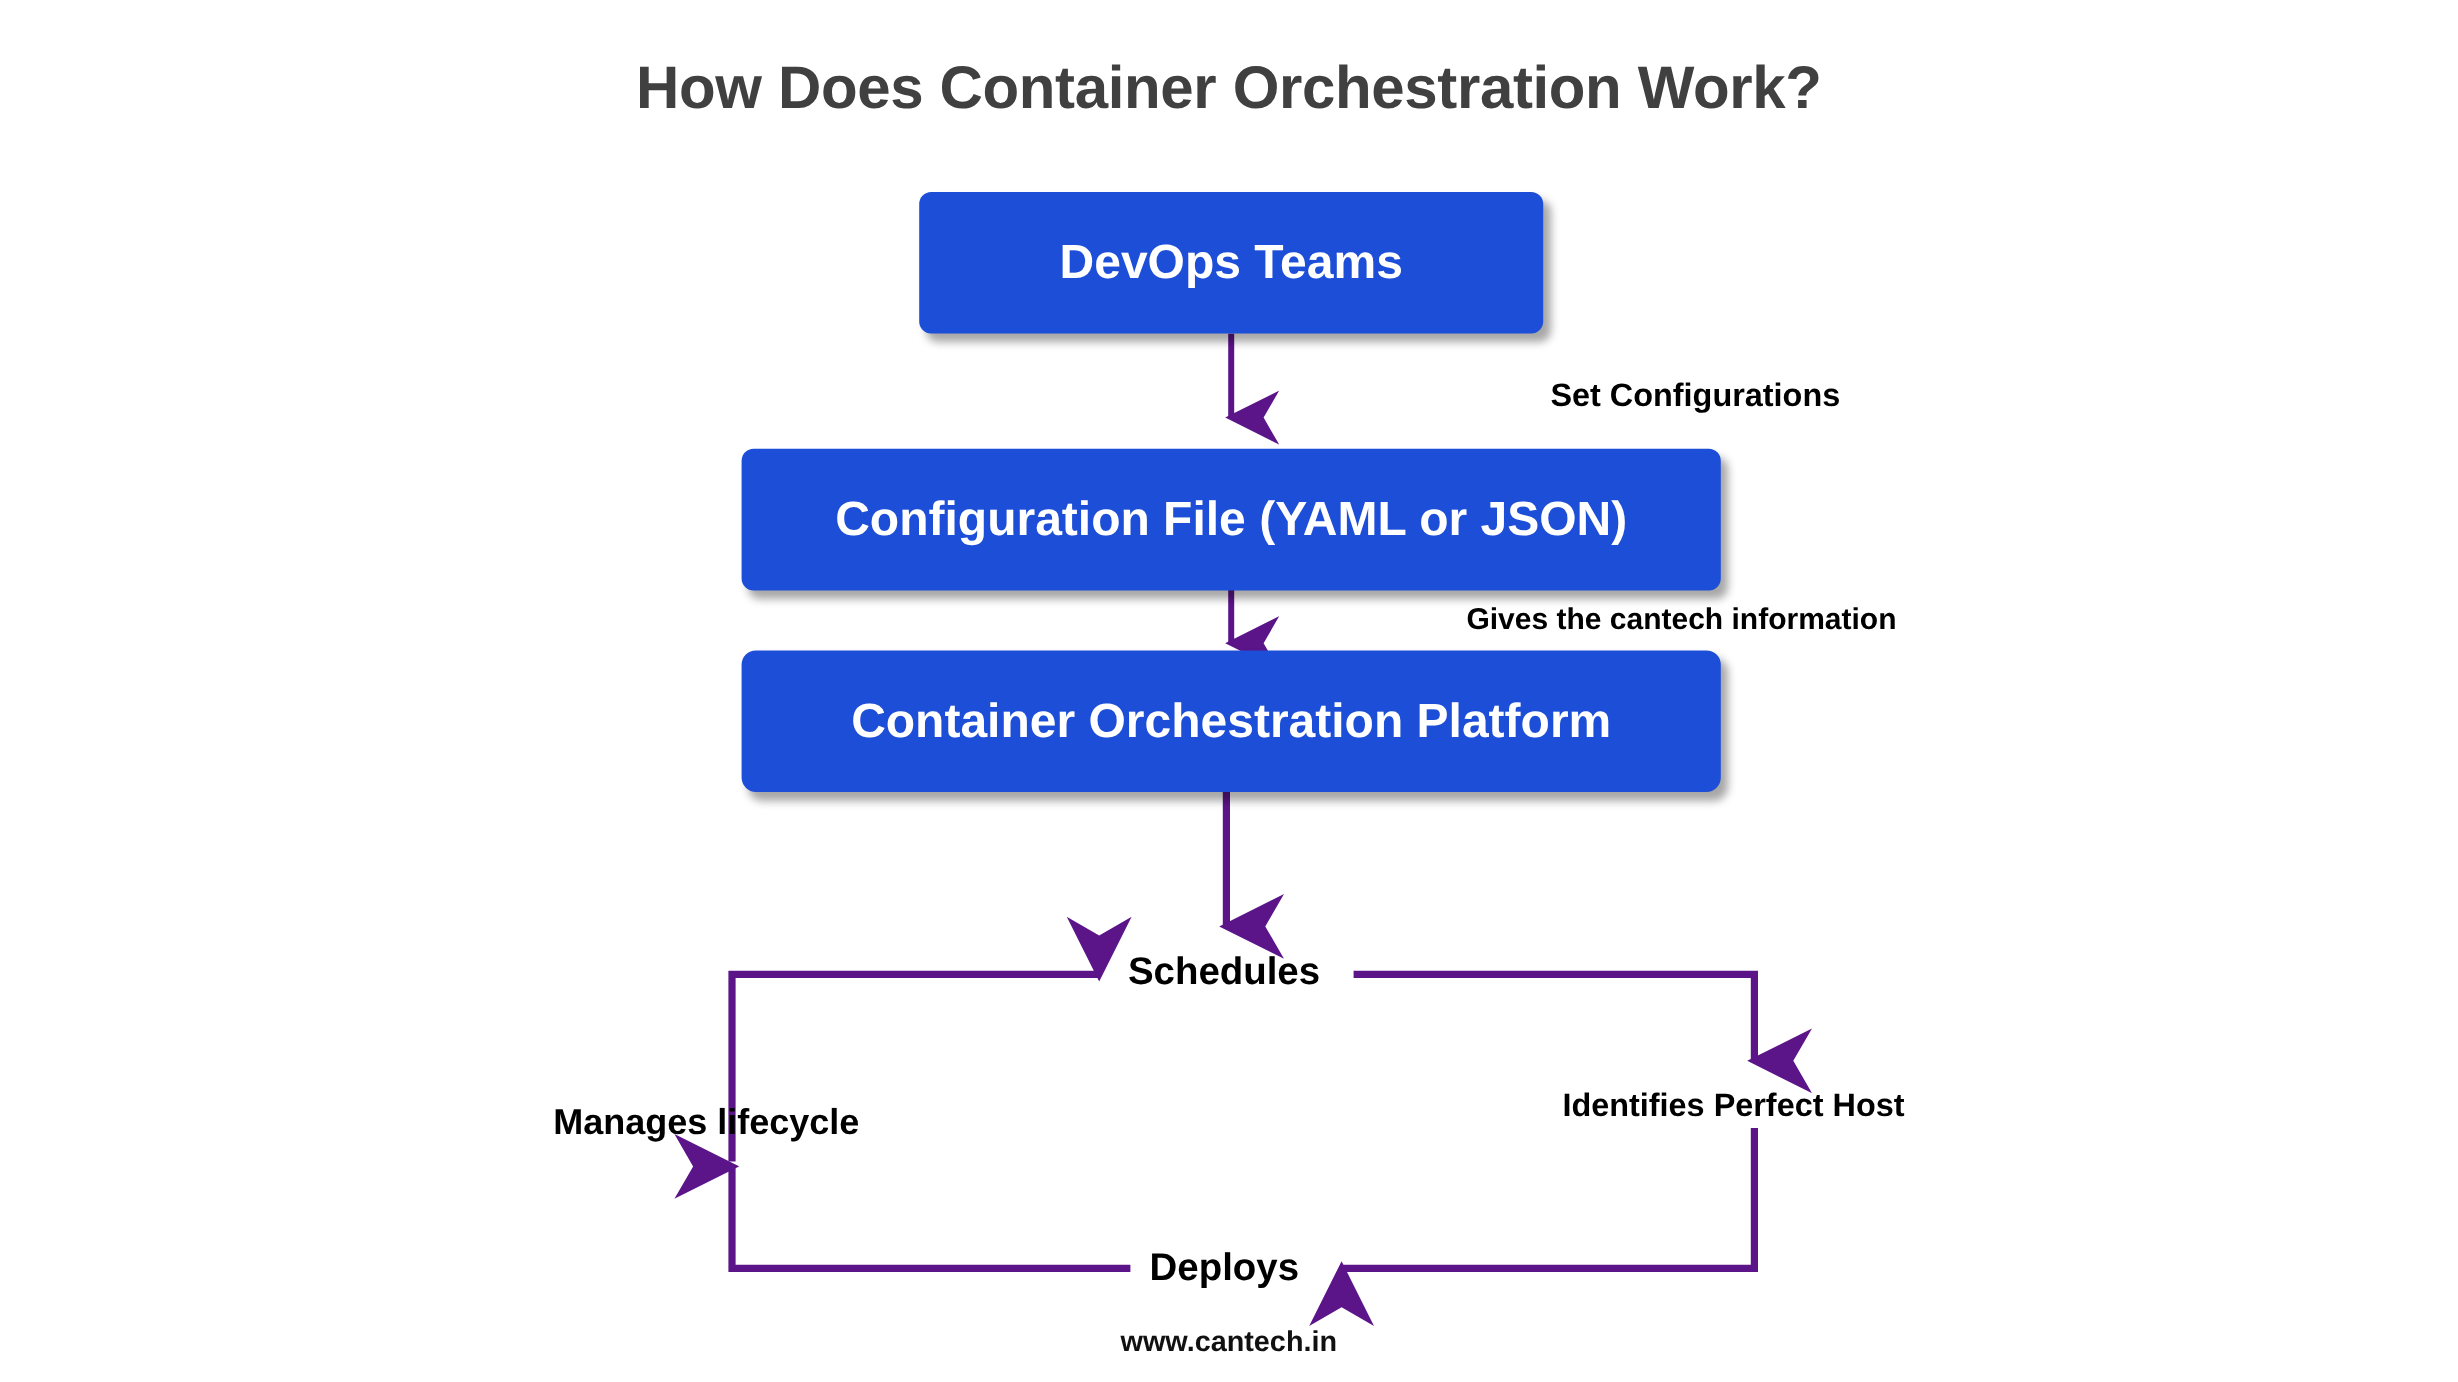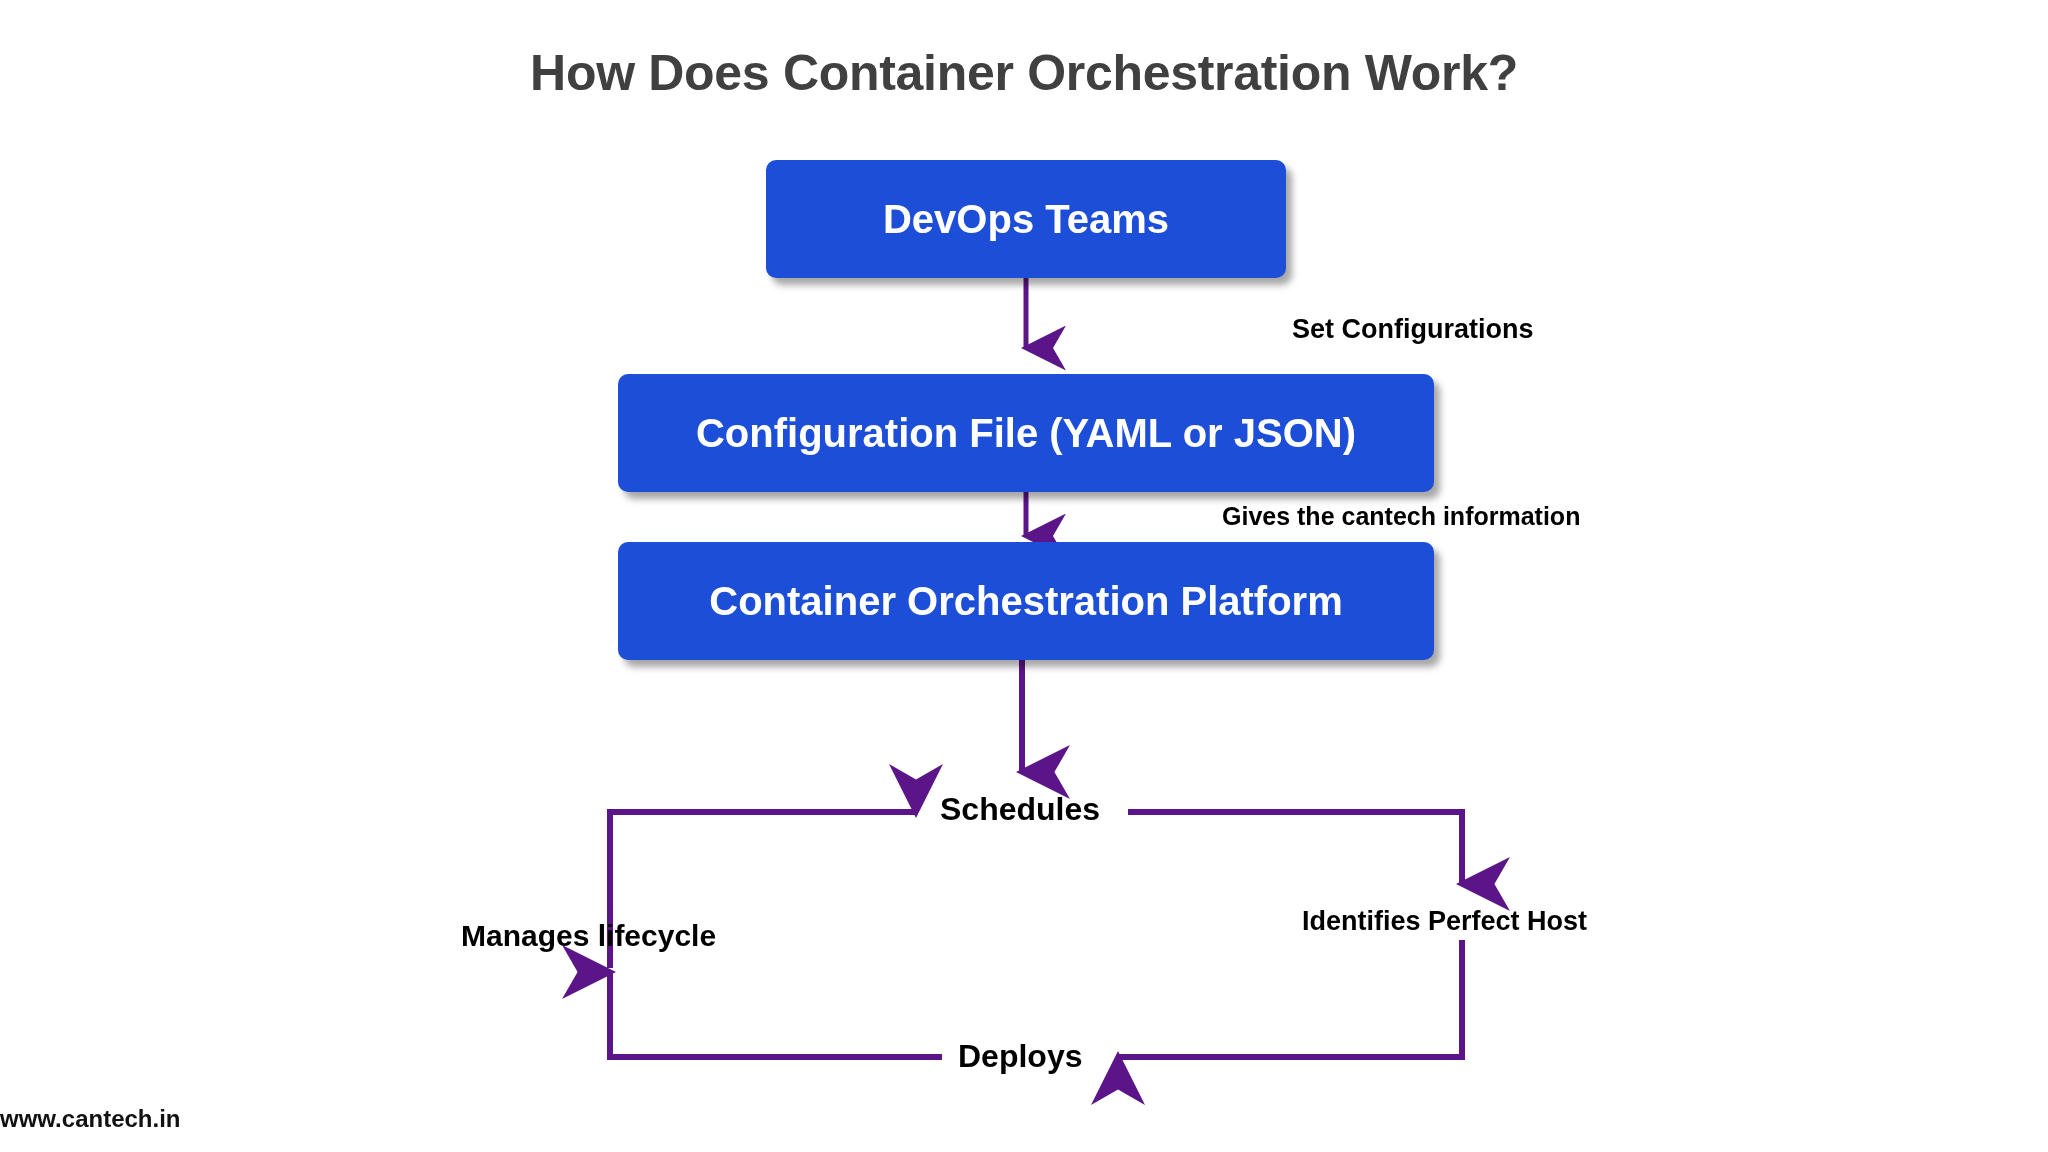--- a/index.html
+++ b/index.html
@@ -71,20 +71,21 @@
     width: 816px;
     height: 118px;
   }
   #box-config .node-label { font-size: 40px; }
 
   #box-platform {
     left: 618px;
     top: 542px;
     width: 816px;
     height: 118px;
+    border-radius: 12px;
   }
   #box-platform .node-label { font-size: 40px; }
 
   #box-containers {
     left: 822px;
     top: 863px;
     width: 400px;
     height: 116px;
   }
   #box-containers .node-label { font-size: 40px; }
@@ -129,21 +130,21 @@
     top: 921px;
     font-size: 30px;
   }
 
   
   .footer-url {
     position: absolute;
     left: 0;
     top: 1105px;
     width: 2048px;
-    text-align: left;
+    text-align: center;
     font-size: 24px;
     font-weight: 700;
     color: #111111;
     white-space: nowrap;
   }
 
   
   #connectors {
     position: absolute;
     left: 0;

